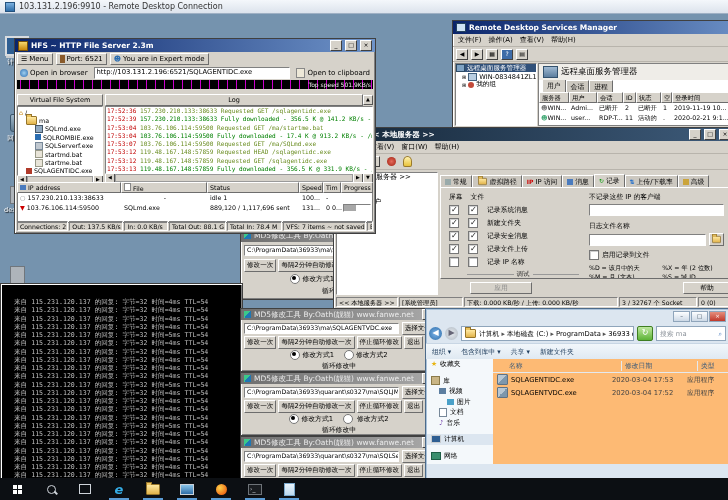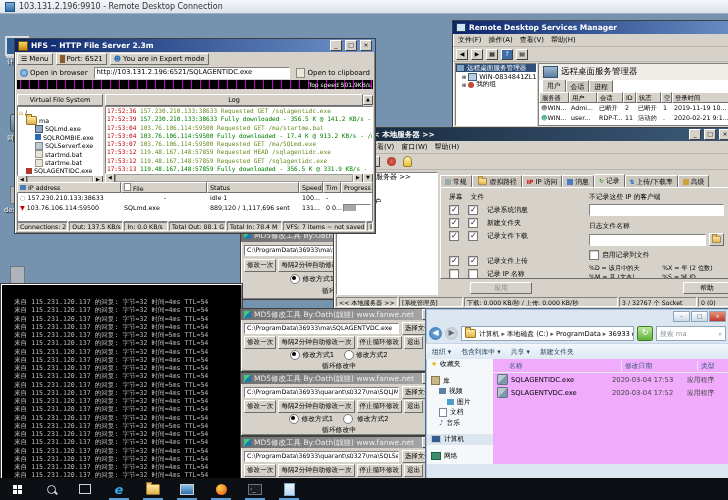--- a/index.html
+++ b/index.html
@@ -316,23 +316,23 @@
               <span style="font-size:6.8px">记录系统消息</span>
             </div>
             <div class="row" style="margin-top:3px;gap:9px">
               <span class="cb on"></span>
               <span class="cb on"></span>
               <span style="font-size:6.8px">新建文件夹</span>
             </div>
             <div class="row" style="margin-top:3px;gap:9px">
               <span class="cb on"></span>
               <span class="cb on"></span>
-              <span style="font-size:6.8px">记录文件下载</span>
-            </div>
-            <div class="row" style="margin-top:15px;gap:9px">
+              <span style="font-size:6.8px">记录安全消息</span>
+            </div>
+            <div class="row" style="margin-top:3px;gap:9px">
               <span class="cb on"></span>
               <span class="cb on"></span>
               <span style="font-size:6.8px">记录文件上传</span>
             </div>
             <div class="row" style="margin-top:3px;gap:9px">
               <span class="cb"></span>
               <span class="cb"></span>
               <span style="font-size:6.8px">记录 IP 名称</span>
             </div>
             <div class="row" style="margin:3px 0 1px 18px;font-size:6.5px;color:#333">
@@ -707,21 +707,21 @@
           </div>
         <div class="navitem" style="margin-top:6px;background:#DCE6F0">
             <span class="sq" style="width:8px;height:6px;background:#2E5E92;border:1px solid #C8CCD0"></span>
             <span>计算机</span>
           </div>
         <div class="navitem" style="margin-top:6px">
             <span class="sq" style="width:8px;height:6px;background:#3A8E6E;border:1px solid #1E5E46"></span>
             <span>网络</span>
           </div>
       </div>
-      <div class="abs" style="left:67px;top:50px;right:1px;bottom:15px;background:#f0abfc;overflow:hidden">
+      <div class="abs" style="left:67px;top:50px;right:1px;bottom:15px;background:#fdba74;overflow:hidden">
         <div class="row" style="height:13px;gap:0;border-bottom:1px solid #E4E9EE;color:#3A5A7A;font-size:6.8px">
           <span style="width:112px;padding-left:16px;border-right:1px solid #E4E9EE">名称</span>
           <span style="width:72px;padding-left:3px;border-right:1px solid #E4E9EE">修改日期</span>
           <span style="flex:1;padding-left:3px">类型</span>
         </div>
         <div class="row" style="height:13px;gap:0;font-size:6.8px">
           <span class="row" style="width:112px;padding-left:4px;gap:3px">
               <span class="exe-ico"></span>
               <span>SQLAGENTIDC.exe</span>
             </span>

